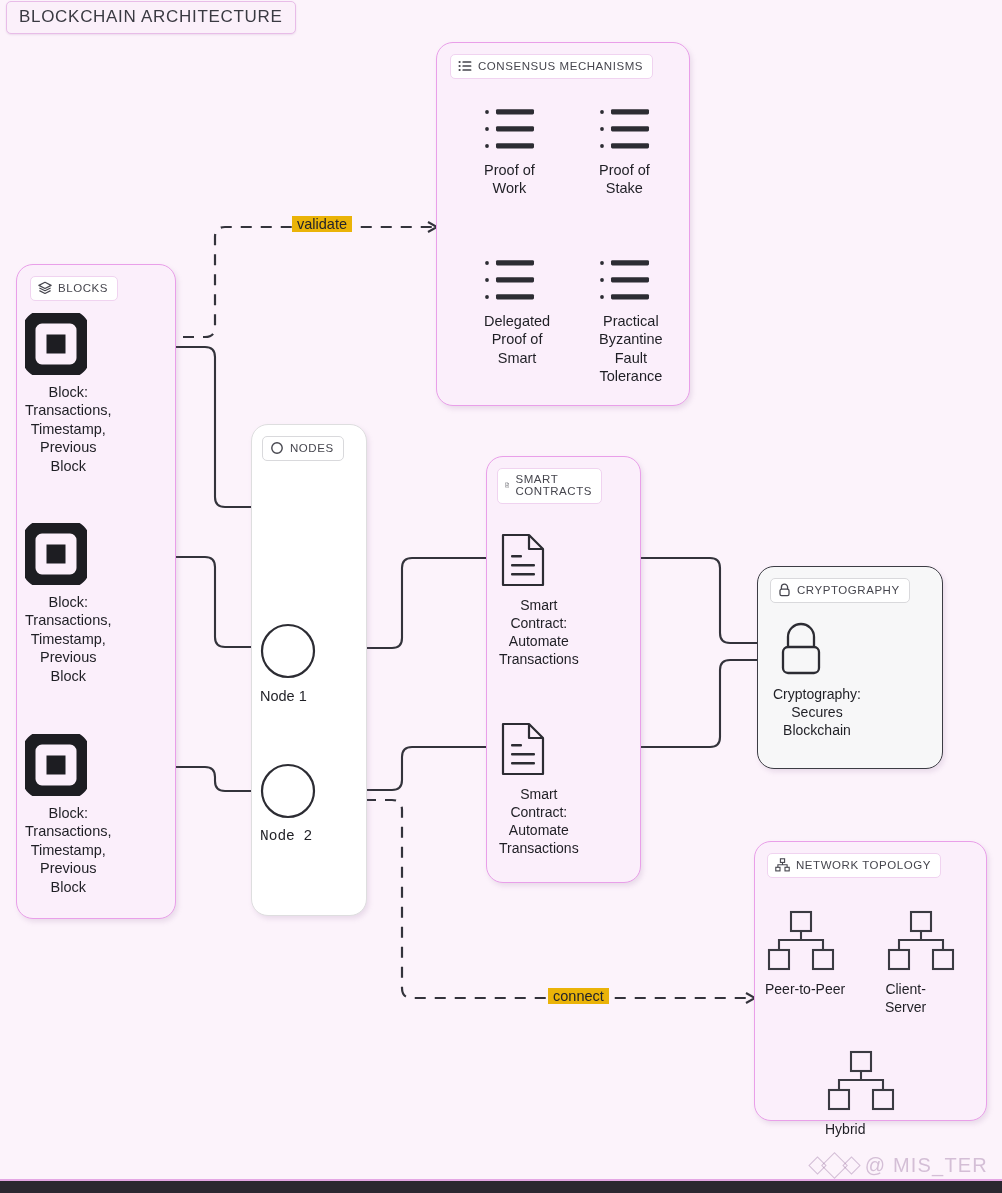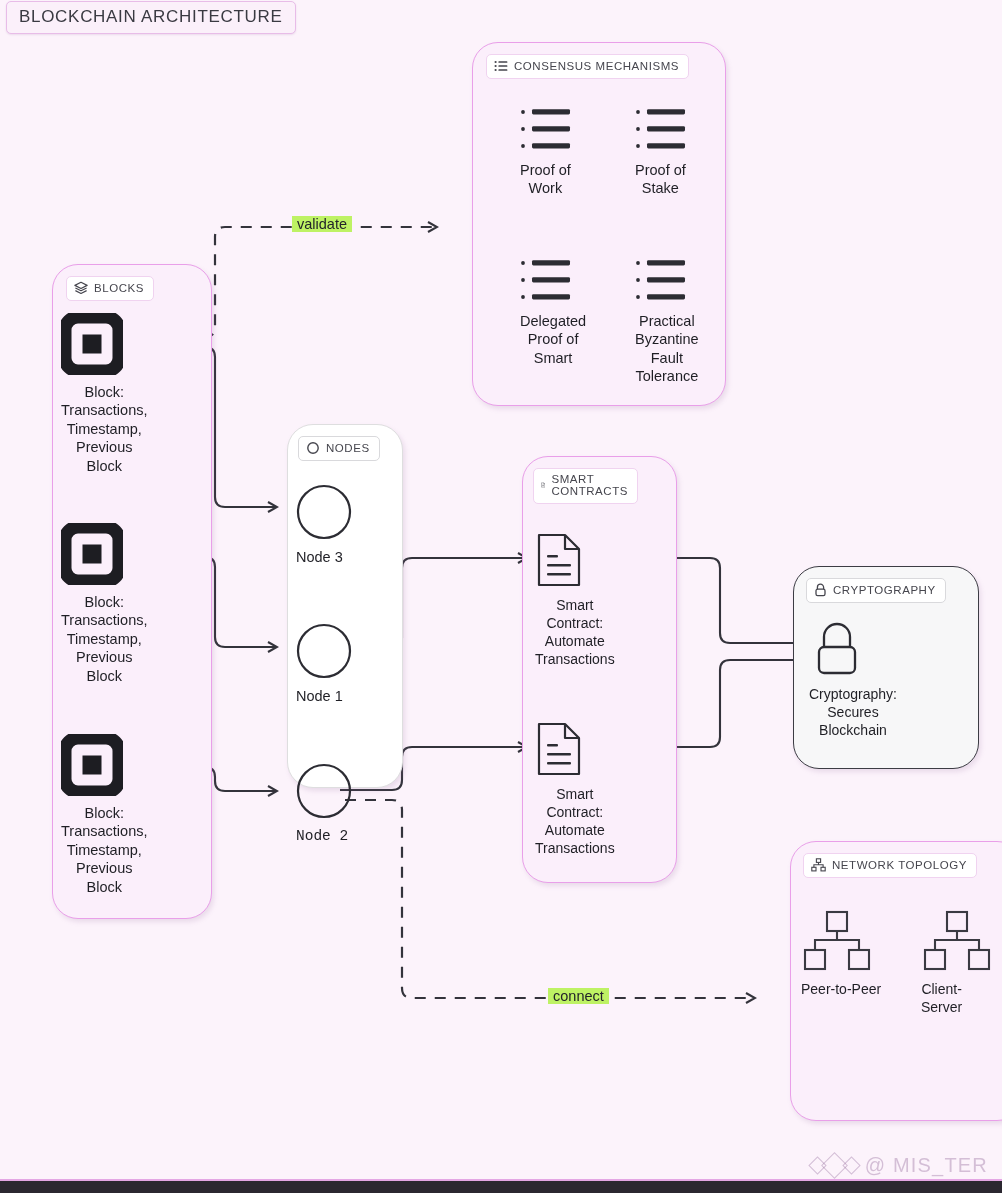--- a/index.html
+++ b/index.html
@@ -22,24 +22,23 @@
     background:#fbf0fa;
     border:1px solid #e8bce8;
     border-radius:5px;
     font-size:17px;letter-spacing:0.7px;color:#3a3a42;
     white-space:nowrap;
     box-shadow:0 1px 2px rgba(160,110,170,.18);
   }
   
   .panel{
     position:absolute;
-    border-radius:26px;
+    border-radius:17px;
     box-sizing:border-box;
     box-shadow:2px 3px 5px rgba(150,110,160,.18);
-    margin-left:36px;
   }
   .panel.pink{ background:#fbeffb; border:1.6px solid #e99fe9; }
   .panel.gray{ background:#fafafa; border:1.6px solid #dededf; }
   .panel.dark{ background:#f7f7f8; border:1.8px solid #3c3c44; }
 
   .panel-label{
     position:absolute;left:13px;top:11px;
     display:flex;align-items:center;gap:6px;
     padding:4px 9px 5px 7px;
     background:#ffffff;
@@ -66,21 +65,21 @@
   }
   .item .cap.sm{ font-size:14px;line-height:18px; }
 
   
   svg.edges{position:absolute;left:0;top:0;width:1002px;height:1193px;overflow:visible;}
   svg.edges path{fill:none;stroke:#33333b;stroke-width:2.1;}
   svg.edges path.dash{stroke-dasharray:11 9;stroke-width:2.2;}
   .edge-label{
     position:absolute;
     font-size:14.5px;color:#23232a;
-    background:#bef264;
+    background:#eab308;
     padding:0 5px;
     white-space:nowrap;
   }
 
   
   .bottom-rule{
     position:absolute;left:0;bottom:12px;width:1002px;height:2px;
     background:#e4a6e4;
   }
   .bottom-bar{
@@ -247,34 +246,28 @@
         <rect x="21.5" y="21.5" width="19" height="19" fill="#1d1d22"></rect>
       </svg>
       <div class="cap">Block:
 Transactions,
 Timestamp,
 Previous
 Block</div>
     </div>
   </div>
 
-  <div class="panel gray" style="left:251px;top:424px;width:116px;height:364px;background:#ffffff;">
+  <div class="panel gray" style="left:251px;top:424px;width:116px;height:492px;background:#ffffff;">
     <div class="panel-label" style="left:10px;">
       <svg width="14" height="14" viewBox="0 0 14 14">
         <circle cx="7" cy="7" r="5.2" fill="none" stroke="#46464e" stroke-width="1.4"></circle>
       </svg>
       <span class="lbl-txt">NODES</span>
     </div>
 
-    <div class="item" style="left:8px;top:59px;width:100px;">
-      <svg width="56" height="56" viewBox="0 0 56 56">
-        <circle cx="28" cy="28" r="26" fill="none" stroke="#2c2c33" stroke-width="2.2"></circle>
-      </svg>
-      <div class="cap">Node 3</div>
-    </div>
 
     <div class="item" style="left:8px;top:198px;width:100px;">
       <svg width="56" height="56" viewBox="0 0 56 56">
         <circle cx="28" cy="28" r="26" fill="none" stroke="#2c2c33" stroke-width="2.2"></circle>
       </svg>
       <div class="cap">Node 1</div>
     </div>
 
     <div class="item" style="left:8px;top:338px;width:100px;font-family:Liberation Mono, monospace;">
       <svg width="56" height="56" viewBox="0 0 56 56">
@@ -370,20 +363,29 @@
     <div class="item" style="left:10px;top:68px;width:125px;">
       <svg width="72" height="62" viewBox="0 0 72 62">
         <rect x="26" y="2" width="20" height="19" fill="none" stroke="#3a3a42" stroke-width="2.1"></rect>
         <rect x="4" y="40" width="20" height="19" fill="none" stroke="#3a3a42" stroke-width="2.1"></rect>
         <rect x="48" y="40" width="20" height="19" fill="none" stroke="#3a3a42" stroke-width="2.1"></rect>
         <path d="M36 21 V30 M14 40 V30 H58 V40" fill="none" stroke="#3a3a42" stroke-width="2.1"></path>
       </svg>
       <div class="cap sm">Peer-to-Peer</div>
     </div>
 
+    <div class="item" style="left:70px;top:208px;width:95px;">
+      <svg width="72" height="62" viewBox="0 0 72 62">
+        <rect x="26" y="2" width="20" height="19" fill="none" stroke="#3a3a42" stroke-width="2.1"></rect>
+        <rect x="4" y="40" width="20" height="19" fill="none" stroke="#3a3a42" stroke-width="2.1"></rect>
+        <rect x="48" y="40" width="20" height="19" fill="none" stroke="#3a3a42" stroke-width="2.1"></rect>
+        <path d="M36 21 V30 M14 40 V30 H58 V40" fill="none" stroke="#3a3a42" stroke-width="2.1"></path>
+      </svg>
+      <div class="cap sm">Hybrid</div>
+    </div>
   </div>
 
   <div class="bottom-rule"></div>
   <div class="bottom-bar"></div>
   <div class="watermark">
     <span class="wm-diamonds">
       <span class="wm-d"></span>
         <span class="wm-d big"></span>
         <span class="wm-d"></span>
     </span>

